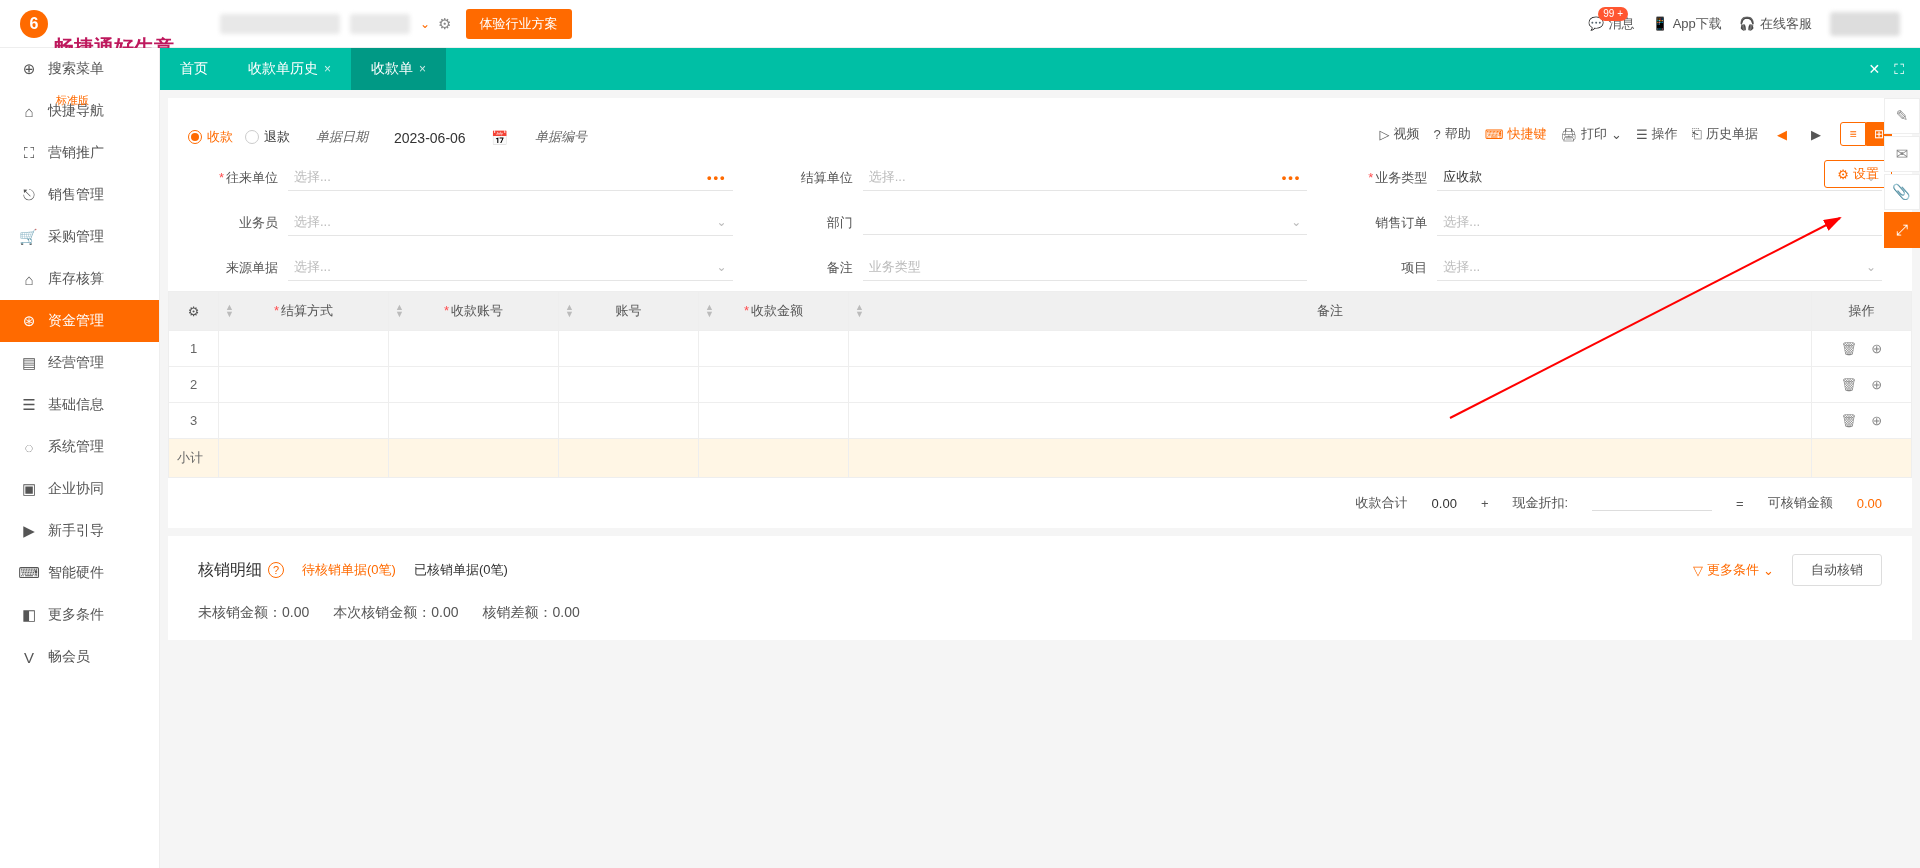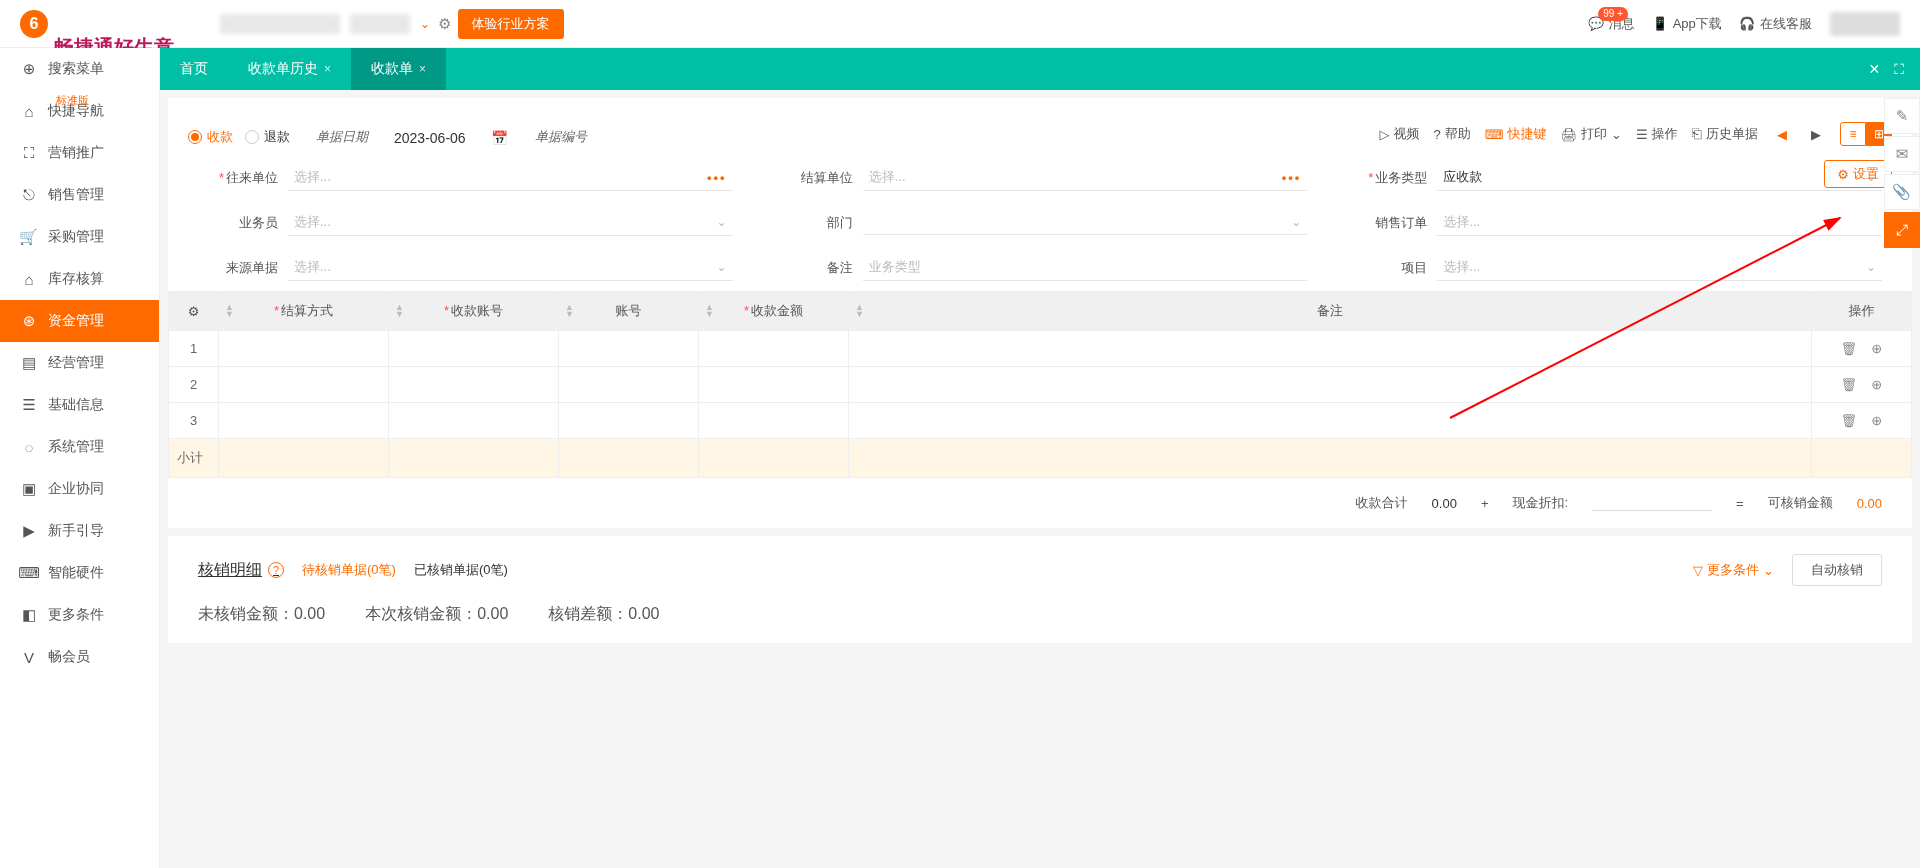--- a/index.html
+++ b/index.html
@@ -9,21 +9,21 @@
 
 .top-header { height: 48px; display: flex; align-items: center; padding: 0 20px; border-bottom: 1px solid #eee; }
 .logo-wrap { display: flex; align-items: center; width: 160px; }
 .logo-img { width: 28px; height: 28px; background: #ff6a00; border-radius: 50%; display: flex; align-items: center; justify-content: center; color: #fff; font-size: 16px; font-weight: bold; margin-right: 6px; }
 .logo-text { color: #be185d; font-size: 20px; font-weight: 600; margin-top: 48px; }
 .logo-sub { color: #ff6a00; font-size: 11px; font-weight: normal; position: absolute; margin-top: 32px; margin-left: 2px; }
 .top-company { margin-left: 40px; display: flex; align-items: center; gap: 10px; }
 .blur-block { width: 120px; height: 20px; background: #e8e8e8; filter: blur(2px); border-radius: 3px; }
 .chev-down { color: #ff6a00; font-size: 12px; }
 .gear-btn { color: #888; font-size: 15px; margin-left: 8px; }
-.orange-btn { background: #ff6a00; color: #fff; padding: 6px 14px; border-radius: 3px; font-size: 13px; margin-left: 6px; cursor: pointer; }
+.orange-btn { background: #ff6a00; color: #fff; padding: 6px 14px; border-radius: 3px; font-size: 13px; margin-left: 14px; cursor: pointer; }
 .top-right { margin-left: auto; display: flex; align-items: center; gap: 18px; }
 .tr-item { display: flex; align-items: center; gap: 4px; color: #555; font-size: 13px; cursor: pointer; position: relative; }
 .badge { position: absolute; top: -8px; left: 10px; background: #ff5630; color: #fff; font-size: 10px; border-radius: 8px; padding: 0 5px; line-height: 14px; }
 .avatar-blur { width: 70px; height: 24px; background: #ddd; filter: blur(2px); border-radius: 3px; }
 
 
 .layout { display: flex; flex: 1; min-height: 0; }
 .sidebar { width: 160px; background: #fff; border-right: 1px solid #eee; overflow-y: auto; }
 .side-item { display: flex; align-items: center; gap: 10px; padding: 12px 20px; color: #555; cursor: pointer; font-size: 14px; }
 .side-item.active { background: #ff6a00; color: #fff; }
@@ -94,25 +94,25 @@
 .row-ops span { cursor: pointer; }
 
 
 .totals { background: #fff; margin: 0 8px; padding: 16px 30px; display: flex; justify-content: flex-end; align-items: center; gap: 24px; font-size: 13px; color: #555; }
 .totals .val { color: #333; }
 .totals .orange { color: #ff6a00; }
 
 
 .detail-card { background: #fff; margin: 8px 8px 0 8px; padding: 18px 30px; }
 .detail-head { display: flex; align-items: center; gap: 18px; margin-bottom: 18px; }
-.detail-title { font-size: 16px; color: #333; display: flex; align-items: center; gap: 6px; text-decoration: underline; }
+.detail-title { font-size: 16px; color: #333; display: flex; align-items: center; gap: 6px; }
 .q-icon { width: 16px; height: 16px; border: 1px solid #ff6a00; color: #ff6a00; border-radius: 50%; display: flex; align-items: center; justify-content: center; font-size: 11px; }
 .detail-tab { font-size: 13px; cursor: pointer; }
 .detail-tab.active { color: #ff6a00; }
-.detail-amounts { display: flex; gap: 40px; font-size: 16px; color: #555; }
+.detail-amounts { display: flex; gap: 24px; font-size: 14px; color: #555; }
 .detail-actions { margin-left: auto; display: flex; align-items: center; gap: 18px; }
 .more-filter { color: #ff6a00; font-size: 13px; display: flex; align-items: center; gap: 4px; cursor: pointer; }
 .auto-btn { border: 1px solid #ddd; padding: 6px 18px; border-radius: 3px; cursor: pointer; font-size: 13px; color: #555; }
 
 
 .right-rail { position: absolute; right: 0; top: 50px; width: 36px; display: flex; flex-direction: column; gap: 2px; }
 .rail-btn { width: 36px; height: 36px; background: #fff; border: 1px solid #eee; display: flex; align-items: center; justify-content: center; color: #888; cursor: pointer; font-size: 15px; }
 .rail-btn.orange { background: #ff6a00; color: #fff; border-color: #ff6a00; }
 </style>
 </head>

